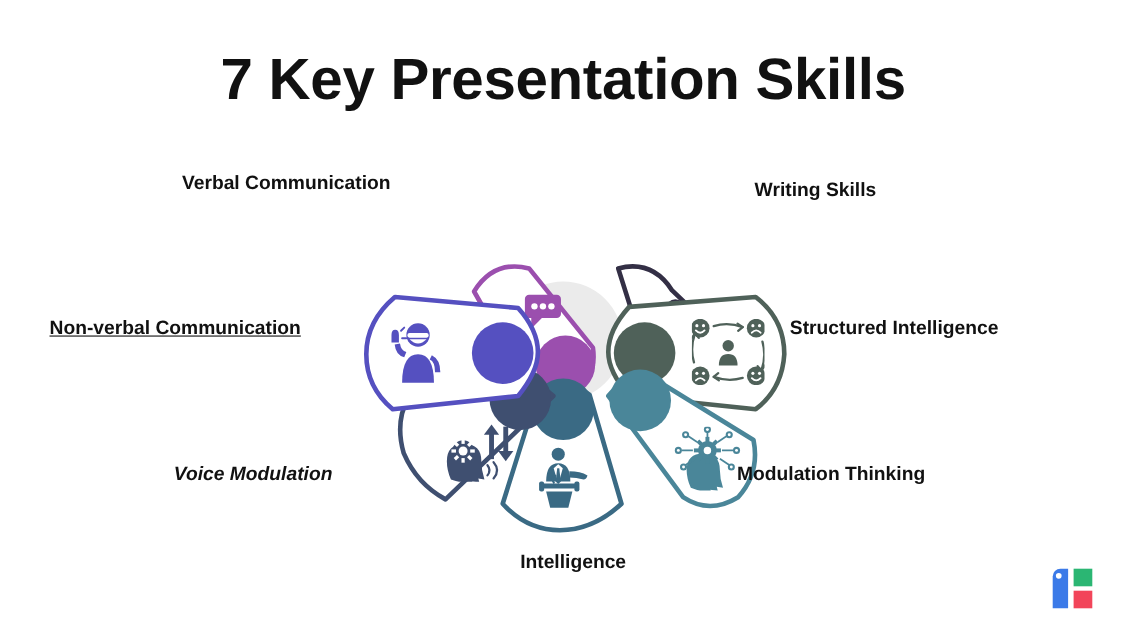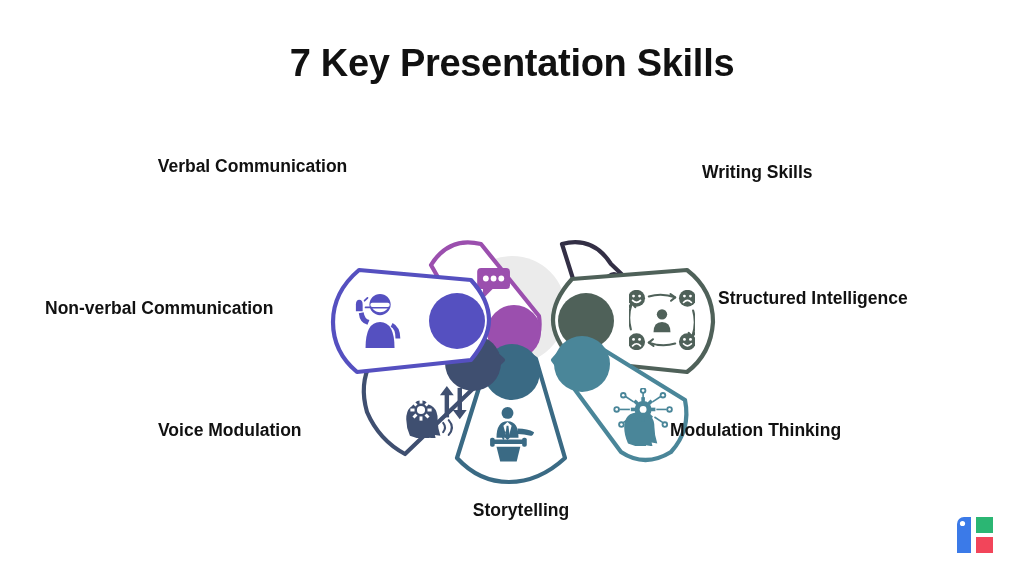--- a/index.html
+++ b/index.html
@@ -15,21 +15,21 @@
     font-family: "Liberation Sans", sans-serif;
     background: #ffffff;
   }
 
   #page-title {
     position: absolute;
     left: 0;
     top: 42px;
     width: 1024px;
     text-align: center;
-    font-size: 38px;
+    font-size: 53px;
     font-weight: bold;
     color: #111111;
     letter-spacing: -0.3px;
   }
 
   #wheel-wrap {
     position: absolute;
     left: 281px;
     top: 110px;
     width: 462px;
@@ -43,21 +43,21 @@
 
   .petal-label {
     position: absolute;
     font-size: 17.5px;
     font-weight: bold;
     color: #111111;
     white-space: nowrap;
     line-height: 1.1;
   }
   .lbl-right { text-align: left; }
-  .lbl-left  { text-align: center; }
+  .lbl-left  { text-align: right; }
   .lbl-center{ text-align: center; }
 
   #logo {
     position: absolute;
     left: 952px;
     top: 512px;
     width: 46px;
     height: 46px;
   }
 </style>
@@ -349,31 +349,31 @@
       <circle cx="176" cy="211" r="28" fill="#5550c0"></circle>
       <g fill="#5550c0" color="#5550c0">
         <use href="#ic-person-wave" x="72" y="182" width="56" height="58"></use>
       </g>
     </g>
   </svg>
 </div>
 
 <div class="petal-label lbl-left" style="left:150px;  top:157px; width:205px;">Verbal Communication</div>
 
-<div class="petal-label lbl-right" style="left:686px;  top:163px; width:230px;margin-left:16px;">Writing Skills</div>
+<div class="petal-label lbl-right" style="left:686px;  top:163px; width:230px;">Writing Skills</div>
 
 <div class="petal-label lbl-right" style="left:718px;  top:289px; width:260px;">Structured Intelligence</div>
 
 <div class="petal-label lbl-right" style="left:670px;  top:421px; width:250px;">Modulation Thinking</div>
 
-<div class="petal-label lbl-center" style="left:421px;  top:501px; width:200px;">Storytelling</div>
-
-<div class="petal-label lbl-right" style="left:158px;  top:421px; width:215px;">Voice Modulation</div>
-
-<div class="petal-label lbl-right" style="left:45px;   top:299px; width:286px;">Non-verbal Communication</div>
+<div class="petal-label lbl-center" style="left:421px;  top:501px; width:200px;">Intelligence</div>
+
+<div class="petal-label lbl-right" style="left:158px;  top:421px; width:215px;font-style:italic;">Voice Modulation</div>
+
+<div class="petal-label lbl-right" style="left:45px;   top:289px; width:286px;text-decoration:underline;">Non-verbal Communication</div>
 
 <div id="logo">
   <svg viewBox="0 0 46 46" width="46" height="46" xmlns="http://www.w3.org/2000/svg">
     <path d="M5 12 a7 7 0 0 1 7 -7 h7 v36 h-14 z" fill="#3b7ae8"></path>
     <circle cx="10.5" cy="11.5" r="2.6" fill="#ffffff"></circle>
     <rect x="24" y="5" width="17" height="16" fill="#2bb673"></rect>
     <rect x="24" y="25" width="17" height="16" fill="#f2455a"></rect>
   </svg>
 </div>
 

